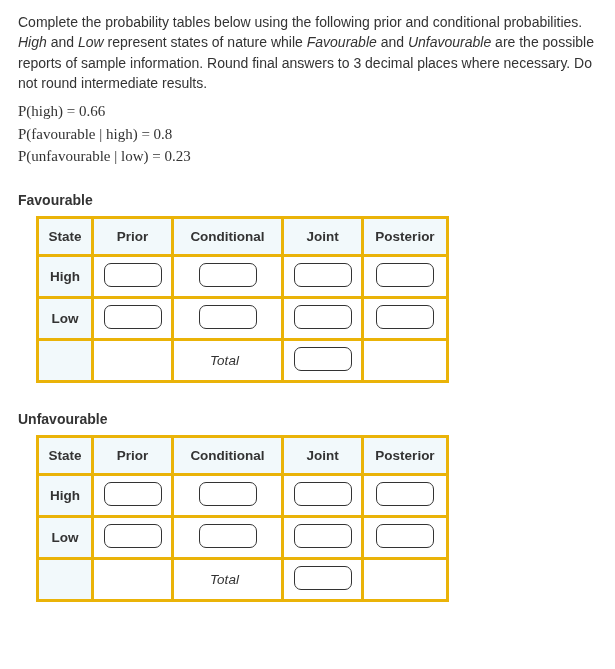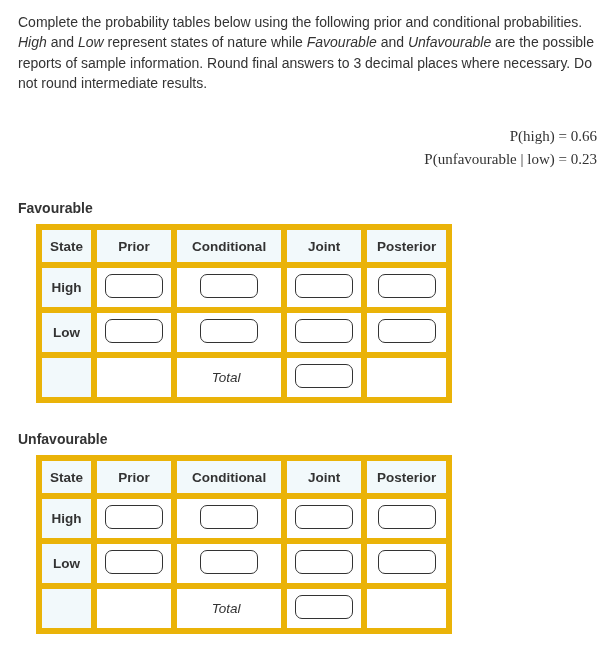--- a/index.html
+++ b/index.html
@@ -7,45 +7,44 @@
       font-family: 'Segoe UI', Arial, sans-serif;
       font-size: 14px;
       color: #333;
       margin: 0;
       padding: 12px 18px;
       width: 615px;
       background: #fff;
     }
     .instructions {
       line-height: 1.45;
-      margin-bottom: 32px;
+      margin-bottom: 7px;
     }
     .instructions em {
       font-style: italic;
     }
     .equations {
       font-family: 'Cambria Math', 'Times New Roman', serif;
       font-size: 15px;
       line-height: 1.5;
-      margin-bottom: 30px;
-      text-align: right;
+      margin-bottom: 24px;
     }
     .eq-row { white-space: nowrap; }
     .section-title {
       font-weight: 600;
       margin: 6px 0 8px 0;
       font-size: 14px;
     }
     .prob-table {
       border-collapse: collapse;
       margin-left: 18px;
       margin-bottom: 28px;
     }
     .prob-table th, .prob-table td {
-      border: 6px solid #eab308;
+      border: 3px solid #eab308;
       padding: 6px 8px;
       text-align: center;
       vertical-align: middle;
       font-size: 13.5px;
       height: 38px;
     }
     .prob-table th {
       background: #f2f9fb;
       font-weight: 700;
     }
@@ -80,20 +79,21 @@
   </style>
 </head>
 <body>
 
 <div class="instructions">
   <span>Complete the probability tables below using the following prior and conditional probabilities. </span><em>High</em><span> and </span><em>Low</em><span> represent states of nature while </span><em>Favourable</em><span> and </span><em>Unfavourable</em><span> are the possible reports of sample information. Round final answers to 3 decimal places where necessary. Do not round intermediate results.</span>
 </div>
 
 <div class="equations">
   <div class="eq-row">P(high) = 0.66</div>
+  <div class="eq-row">P(favourable | high) = 0.8</div>
   <div class="eq-row">P(unfavourable | low) = 0.23</div>
 </div>
 
 <div class="section-title">Favourable</div>
 <table class="prob-table">
   <tbody>
       <tr>
     <th class="col-state">State</th>
     <th class="col-prior">Prior</th>
     <th class="col-cond">Conditional</th>

